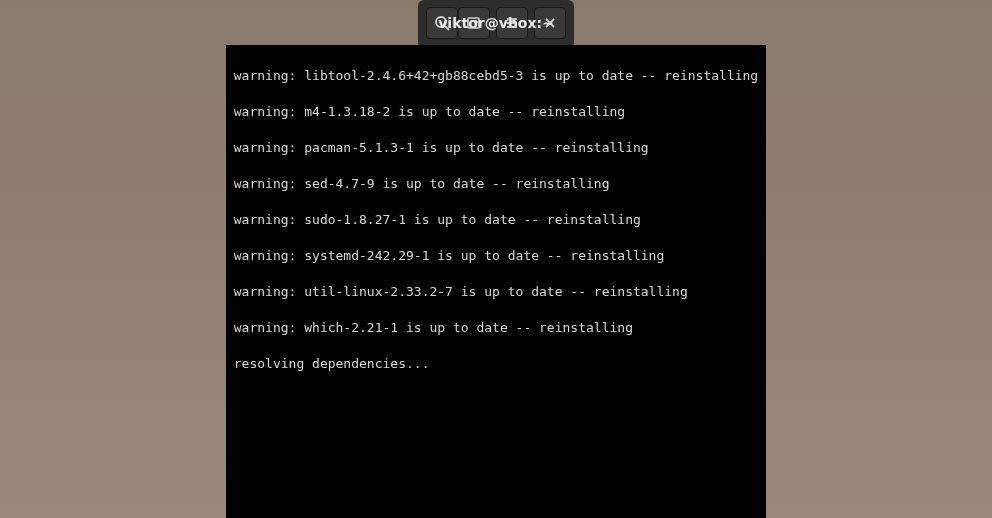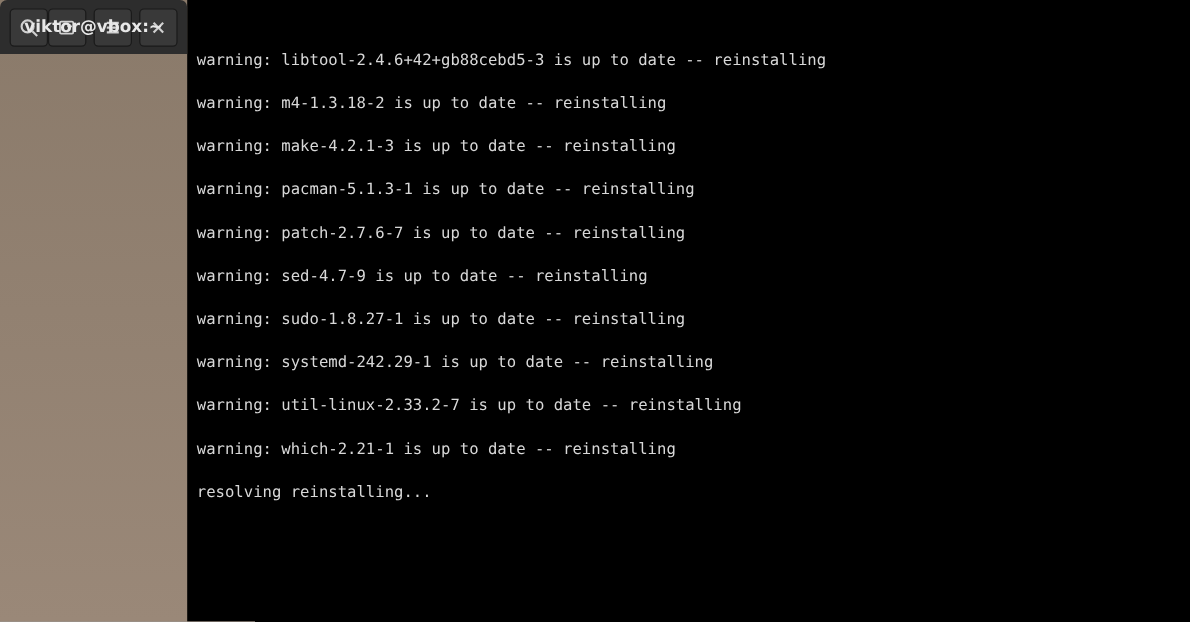--- a/index.html
+++ b/index.html
@@ -11,21 +11,22 @@
       width: 992px;
       height: 518px;
       background: linear-gradient(to bottom, #8a7a6a 0%, #9a8878 100%);
       font-family: 'DejaVu Sans Mono', 'Liberation Mono', monospace;
       overflow: hidden;
     }
     .window {
       width: 100%;
       height: 100%;
       display: flex;
-      flex-direction: row;
+      flex-direction: column;
+      align-items: center;
     }
     .titlebar {
       background: #2d2d2d;
       height: 45px;
       display: flex;
       align-items: center;
       padding: 0 8px;
       border-top-left-radius: 6px;
       border-top-right-radius: 6px;
       position: relative;
@@ -60,21 +61,21 @@
       font-weight: bold;
     }
     .titlebar-right {
       margin-left: auto;
       display: flex;
       gap: 6px;
     }
     .terminal {
       flex: 1;
       background: #000000;
-      padding: 24px 8px;
+      padding: 4px 8px;
       color: #d8d8d8;
       font-size: 13px;
       line-height: 18px;
       white-space: pre;
       overflow: hidden;
     }
     .terminal-line {
       white-space: pre-wrap;
       word-break: break-all;
     }
@@ -113,29 +114,27 @@
           <line x1="4" y1="4" x2="12" y2="12"></line>
           <line x1="12" y1="4" x2="4" y2="12"></line>
         </svg>
       </div>
     </div>
   </div>
 
   <div class="terminal">
 <div class="terminal-line">warning: libtool-2.4.6+42+gb88cebd5-3 is up to date -- reinstalling</div>
 <div class="terminal-line">warning: m4-1.3.18-2 is up to date -- reinstalling</div>
-<div class="terminal-line">warning: make-4.2.1-3 is up to date -- reinstalling</div>
 <div class="terminal-line">warning: pacman-5.1.3-1 is up to date -- reinstalling</div>
-<div class="terminal-line">warning: patch-2.7.6-7 is up to date -- reinstalling</div>
 <div class="terminal-line">warning: sed-4.7-9 is up to date -- reinstalling</div>
 <div class="terminal-line">warning: sudo-1.8.27-1 is up to date -- reinstalling</div>
 <div class="terminal-line">warning: systemd-242.29-1 is up to date -- reinstalling</div>
 <div class="terminal-line">warning: util-linux-2.33.2-7 is up to date -- reinstalling</div>
 <div class="terminal-line">warning: which-2.21-1 is up to date -- reinstalling</div>
-<div class="terminal-line">resolving reinstalling...</div>
+<div class="terminal-line">resolving dependencies...</div>
 
 
 
 
 
 
 
 
 
 

